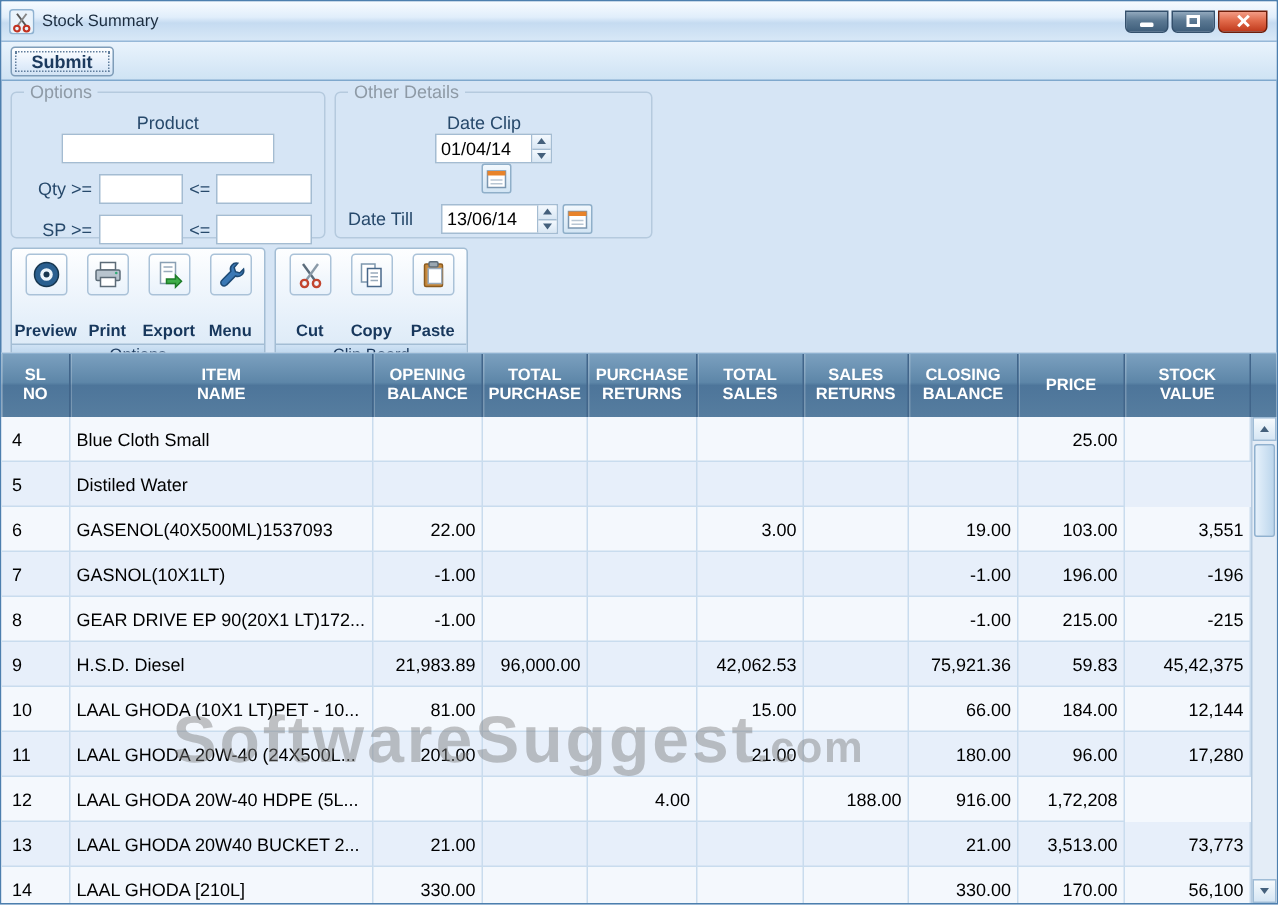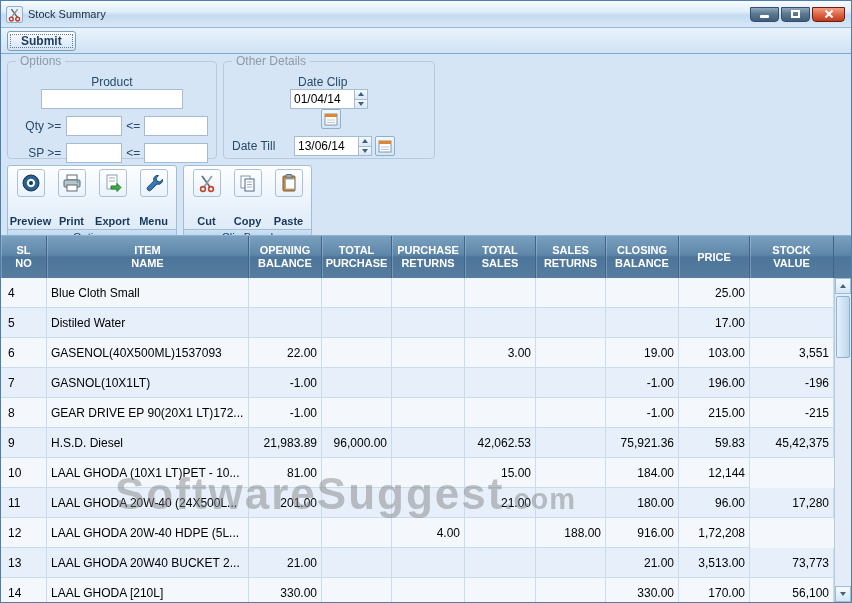--- a/index.html
+++ b/index.html
@@ -346,21 +346,20 @@
         </div>
         <div class="trow alt">
           <div class="td c0">5</div>
           <div class="td c1">Distiled Water</div>
           <div class="td c2 num"></div>
           <div class="td c3 num"></div>
           <div class="td c4 num"></div>
           <div class="td c5 num"></div>
           <div class="td c6 num"></div>
           <div class="td c7 num"></div>
-          <div class="td c8 num">17.00</div>
           <div class="td c9 num"></div>
         </div>
         <div class="trow">
           <div class="td c0">6</div>
           <div class="td c1">GASENOL(40X500ML)1537093</div>
           <div class="td c2 num">22.00</div>
           <div class="td c3 num"></div>
           <div class="td c4 num"></div>
           <div class="td c5 num">3.00</div>
           <div class="td c6 num"></div>
@@ -405,20 +404,21 @@
           <div class="td c9 num">45,42,375</div>
         </div>
         <div class="trow">
           <div class="td c0">10</div>
           <div class="td c1">LAAL GHODA (10X1 LT)PET - 10...</div>
           <div class="td c2 num">81.00</div>
           <div class="td c3 num"></div>
           <div class="td c4 num"></div>
           <div class="td c5 num">15.00</div>
           <div class="td c6 num"></div>
+          <div class="td c7 num">66.00</div>
           <div class="td c8 num">184.00</div>
           <div class="td c9 num">12,144</div>
         </div>
         <div class="trow alt">
           <div class="td c0">11</div>
           <div class="td c1">LAAL GHODA 20W-40 (24X500L...</div>
           <div class="td c2 num">201.00</div>
           <div class="td c3 num"></div>
           <div class="td c4 num"></div>
           <div class="td c5 num">21.00</div>

